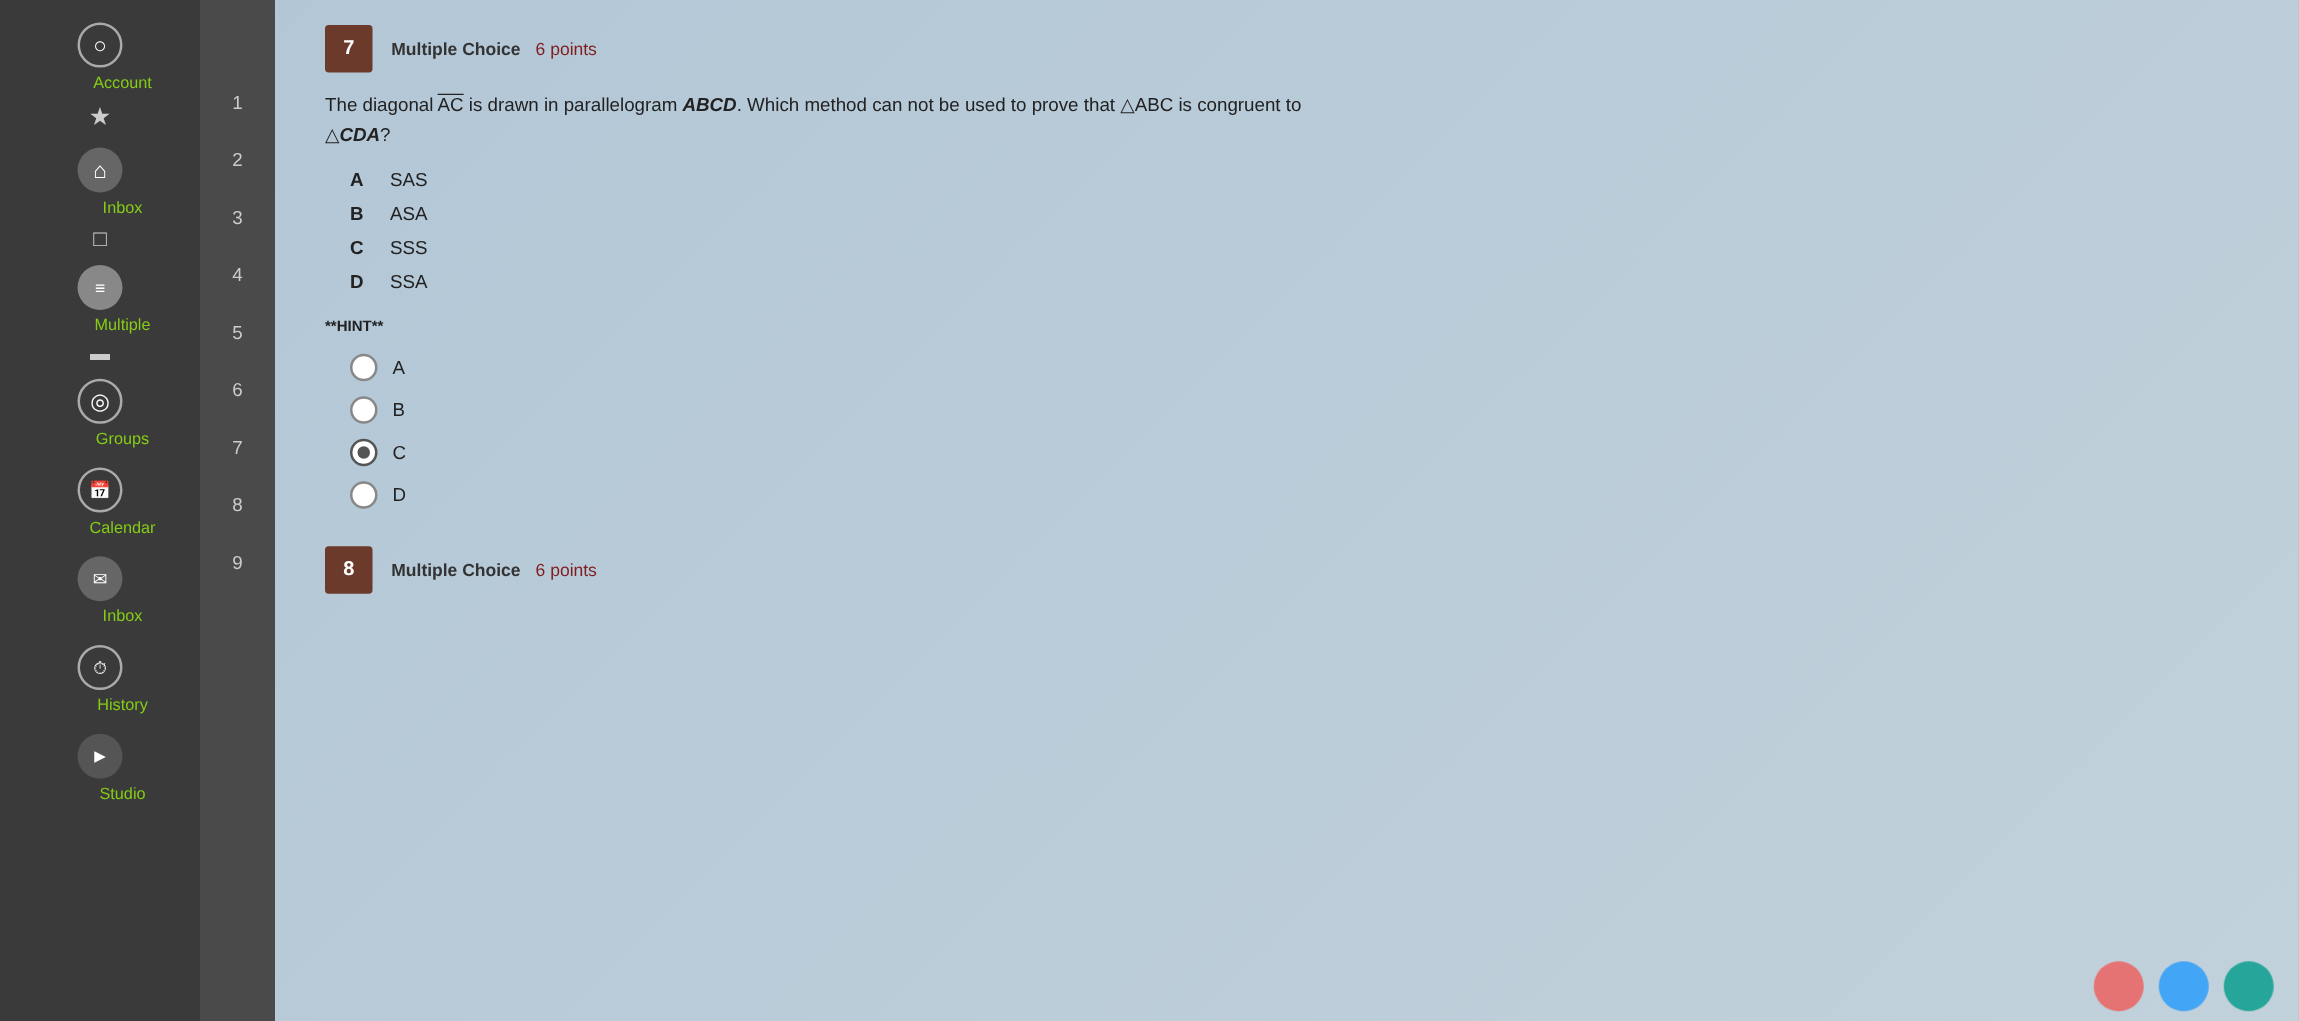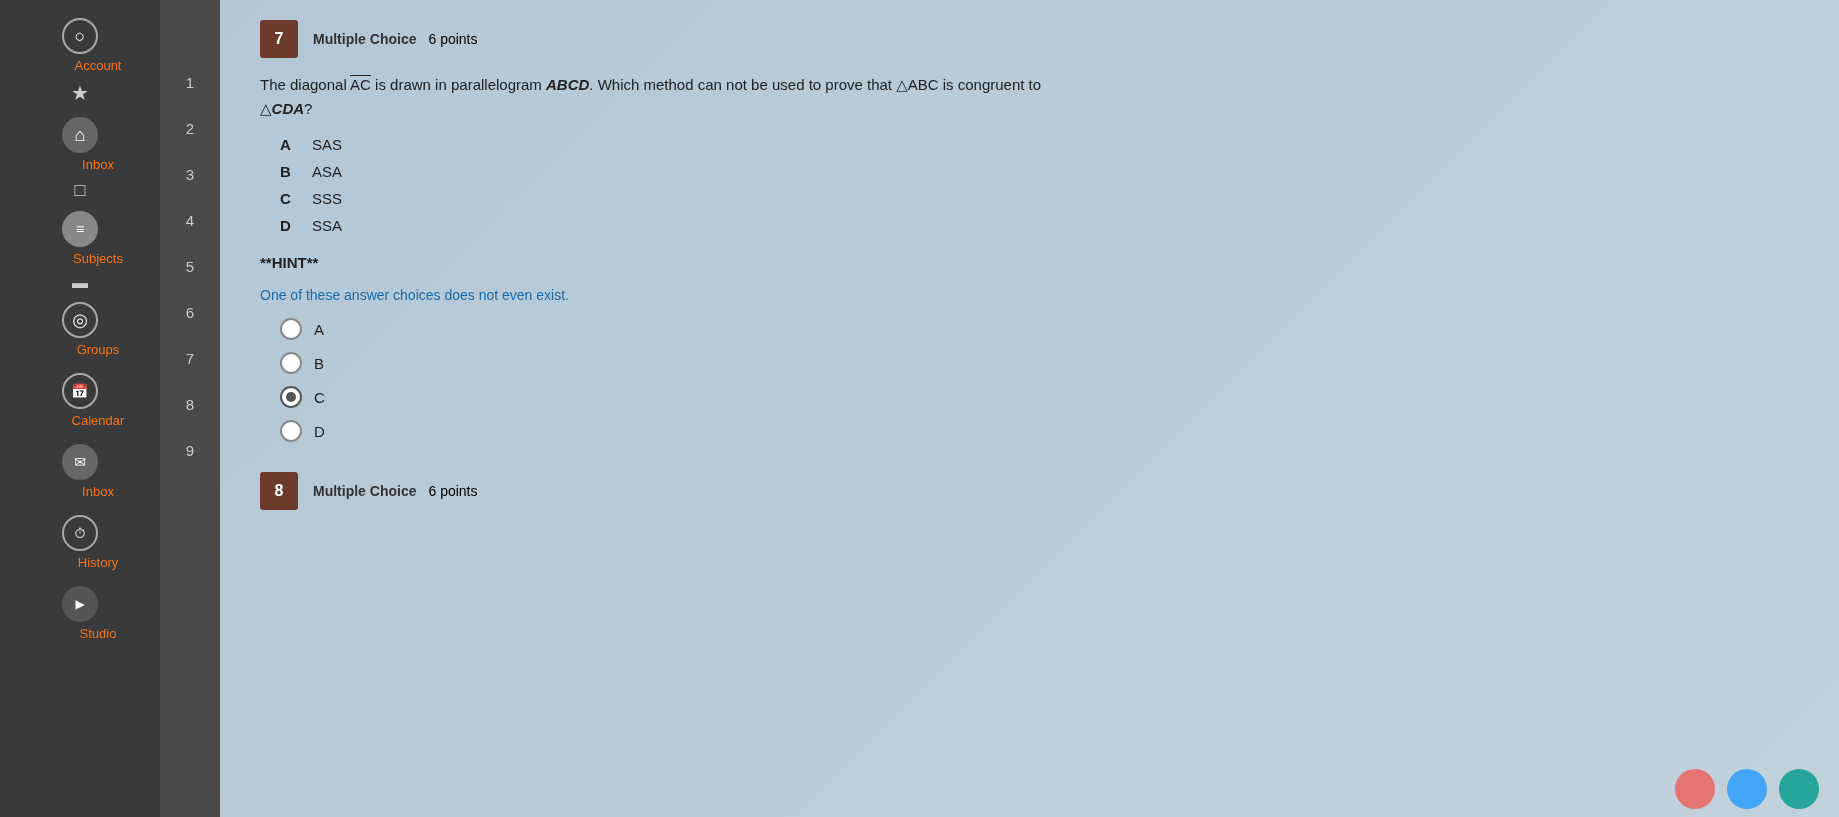--- a/index.html
+++ b/index.html
@@ -46,21 +46,21 @@
       font-size: 18px;
       color: #fff;
     }
 
     .sidebar-icon.circle-border {
       background: transparent;
       border: 2px solid #aaa;
     }
 
     .sidebar-label {
-      color: #f97316;
+      color: #84cc16;
       font-size: 13px;
       margin-left: 36px;
     }
 
     
     .number-panel {
       width: 60px;
       background: #4a4a4a;
       display: flex;
       flex-direction: column;
@@ -138,21 +138,21 @@
     }
 
     .question-type {
       font-size: 14px;
       font-weight: bold;
       color: #333;
     }
 
     .question-points {
       font-size: 14px;
-      color: #000000;
+      color: #7f1d1d;
     }
 
     .question-text {
       font-size: 15px;
       color: #222;
       line-height: 1.6;
       margin-bottom: 15px;
       max-width: 800px;
     }
 
@@ -186,23 +186,23 @@
       width: 20px;
     }
 
     
     .hint-section {
       margin-bottom: 15px;
     }
 
     .hint-title {
       font-weight: bold;
-      font-size: 15px;
+      font-size: 12px;
       color: #222;
-      margin-bottom: 16px;
+      margin-bottom: 4px;
     }
 
     .hint-text {
       font-size: 14px;
       color: #1a6aa8;
     }
 
     
     .radio-choices {
       margin-left: 20px;
@@ -260,21 +260,21 @@
     <div class="sidebar-icon">⌂</div>
     <span class="sidebar-label">Inbox</span>
   </div>
 
   <div style="display:flex; align-items:center; gap:6px; margin-bottom:2px;">
     <span style="color:#ccc; font-size:18px; cursor:pointer;">□</span>
   </div>
 
   <div class="sidebar-item">
     <div class="sidebar-icon" style="background:#888; font-size:14px;">≡</div>
-    <span class="sidebar-label">Subjects</span>
+    <span class="sidebar-label">Multiple</span>
   </div>
 
   <div style="display:flex; align-items:center; gap:6px; margin-bottom:2px;">
     <span style="color:#ccc; font-size:16px; cursor:pointer;">▬</span>
   </div>
 
   <div class="sidebar-item">
     <div class="sidebar-icon circle-border">◎</div>
     <span class="sidebar-label">Groups</span>
   </div>
@@ -343,21 +343,20 @@
           <span>SSS</span>
         </div>
         <div class="answer-choice">
           <span class="choice-letter">D</span>
           <span>SSA</span>
         </div>
       </div>
 
       <div class="hint-section">
         <div class="hint-title">**HINT**</div>
-        <div class="hint-text">One of these answer choices does not even exist.</div>
       </div>
 
       <div class="radio-choices">
         <div class="radio-choice">
           <div class="radio-btn"></div>
           <span>A</span>
         </div>
         <div class="radio-choice">
           <div class="radio-btn"></div>
           <span>B</span>

